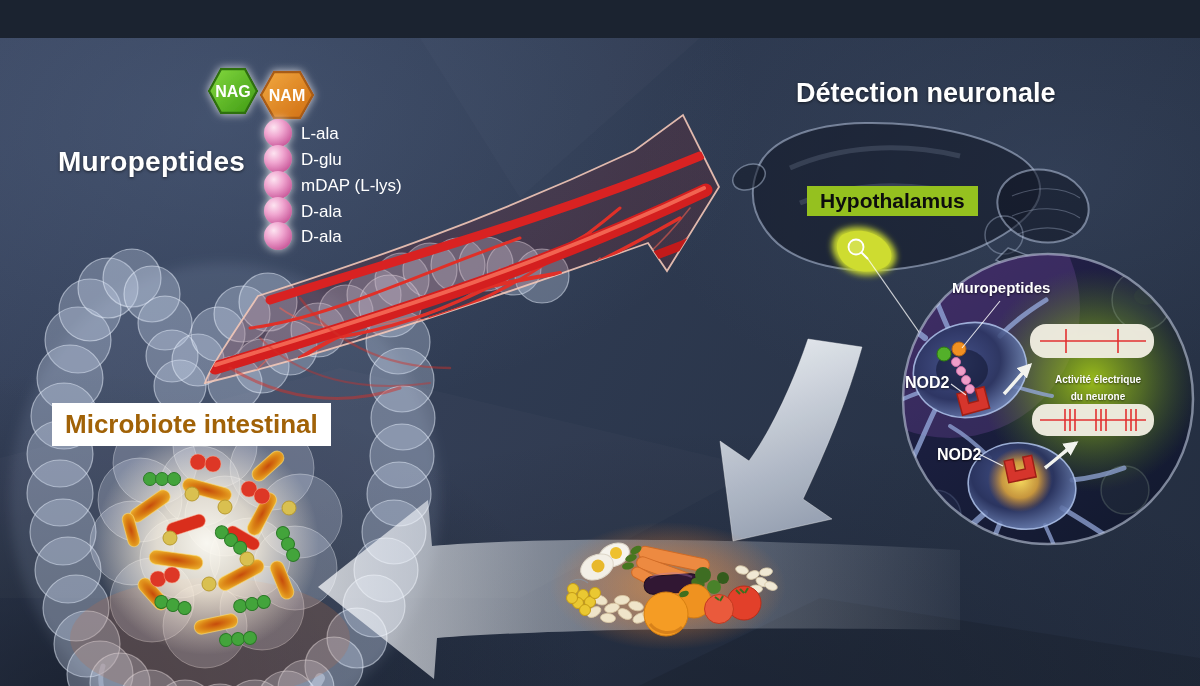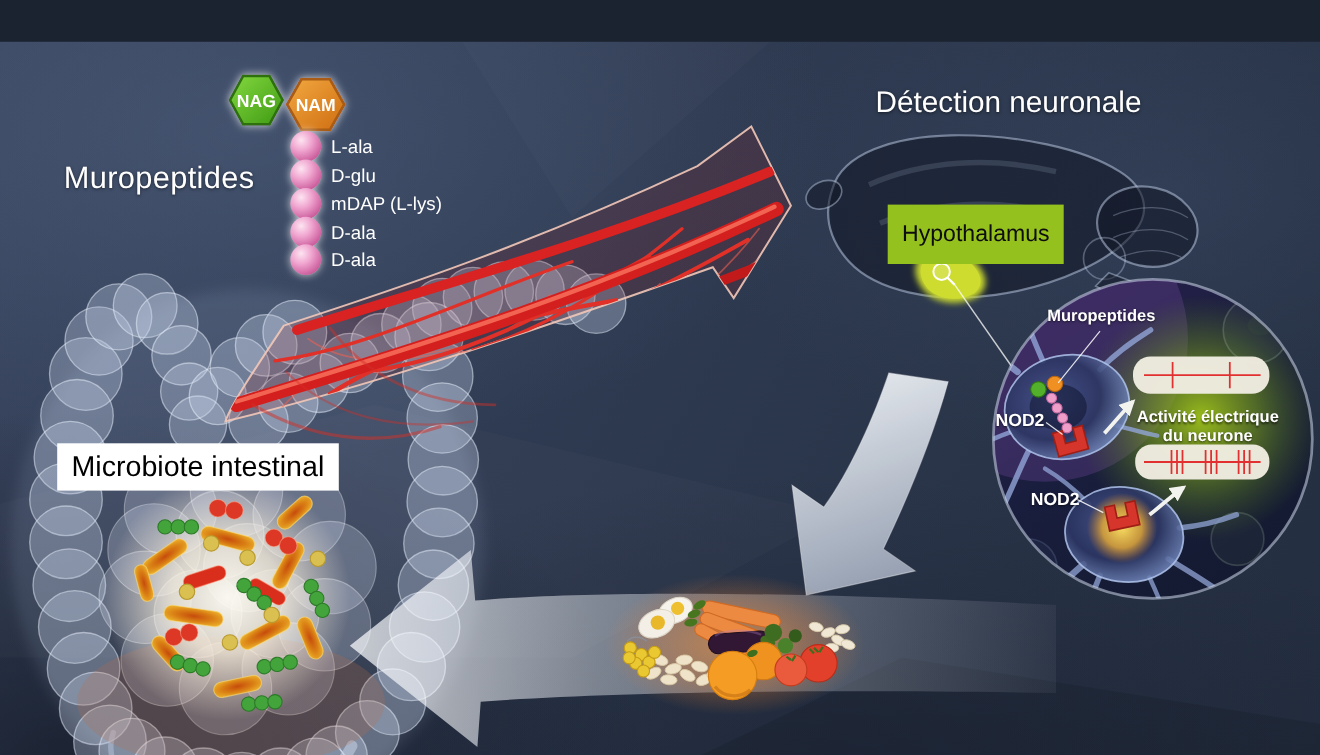--- a/index.html
+++ b/index.html
@@ -8,33 +8,33 @@
     font-family:"Liberation Sans",sans-serif;
     background:
       radial-gradient(900px 500px at 18% 12%, rgba(92,112,146,0.35), transparent 60%),
       radial-gradient(700px 420px at 88% 20%, rgba(70,86,116,0.30), transparent 60%),
       radial-gradient(800px 500px at 6% 96%, rgba(8,12,20,0.55), transparent 65%),
       radial-gradient(900px 420px at 60% 100%, rgba(20,26,38,0.45), transparent 70%),
       linear-gradient(118deg, #3a4660 0%, #2f3b52 40%, #283347 75%, #232d3f 100%);
     margin-top: 38px;
   }
   #scene{position:absolute;left:0;top:0;}
-  .lbl{position:absolute;color:#fff;font-weight:normal;text-shadow:0 1px 3px rgba(0,0,0,0.55);white-space:nowrap;}
+  .lbl{position:absolute;color:#fff;font-weight:bold;text-shadow:0 1px 3px rgba(0,0,0,0.55);white-space:nowrap;}
   #muro-title{left:58px;top:108px;font-size:28px;letter-spacing:0.3px;}
   #detect-heading{left:796px;top:40px;font-size:27px;}
   #hypo-label{left:807px;top:148px;background:#95c11f;color:#0d0d0d;font-size:21px;
-              padding:15px 13px;text-shadow:none;}
-  #micro-label{left:52px;top:365px;background:#ffffff;color:#000000;font-size:26px;
+              padding:3px 13px;text-shadow:none;}
+  #micro-label{left:52px;top:365px;background:#ffffff;color:#a16207;font-size:26px;
                padding:6px 13px;text-shadow:none;}
   #controle{left:786px;top:517px;font-size:26px;line-height:34px;}
   .inset-lbl{position:absolute;color:#fff;font-weight:bold;text-shadow:0 1px 2px rgba(0,0,0,0.6);white-space:nowrap;}
   #inset-muro{left:952px;top:241px;font-size:15px;}
   #nod2-a{left:905px;top:336px;font-size:16px;}
   #nod2-b{left:937px;top:408px;font-size:16px;}
-  #activite{left:1032px;top:333px;width:132px;text-align:center;font-size:15px;line-height:17px;white-space:normal;}
+  #activite{left:1032px;top:333px;width:132px;text-align:center;font-size:10px;line-height:17px;white-space:normal;}
   svg text{font-family:"Liberation Sans",sans-serif;}
   .svglbl{font-weight:bold;fill:#fff;font-size:16px;}
   .residue{fill:#fff;font-size:17px;}
 </style>
 </head>
 <body>
 
 <div id="stage">
 
 <svg id="scene" width="1200" height="686" viewBox="0 0 1200 686">

